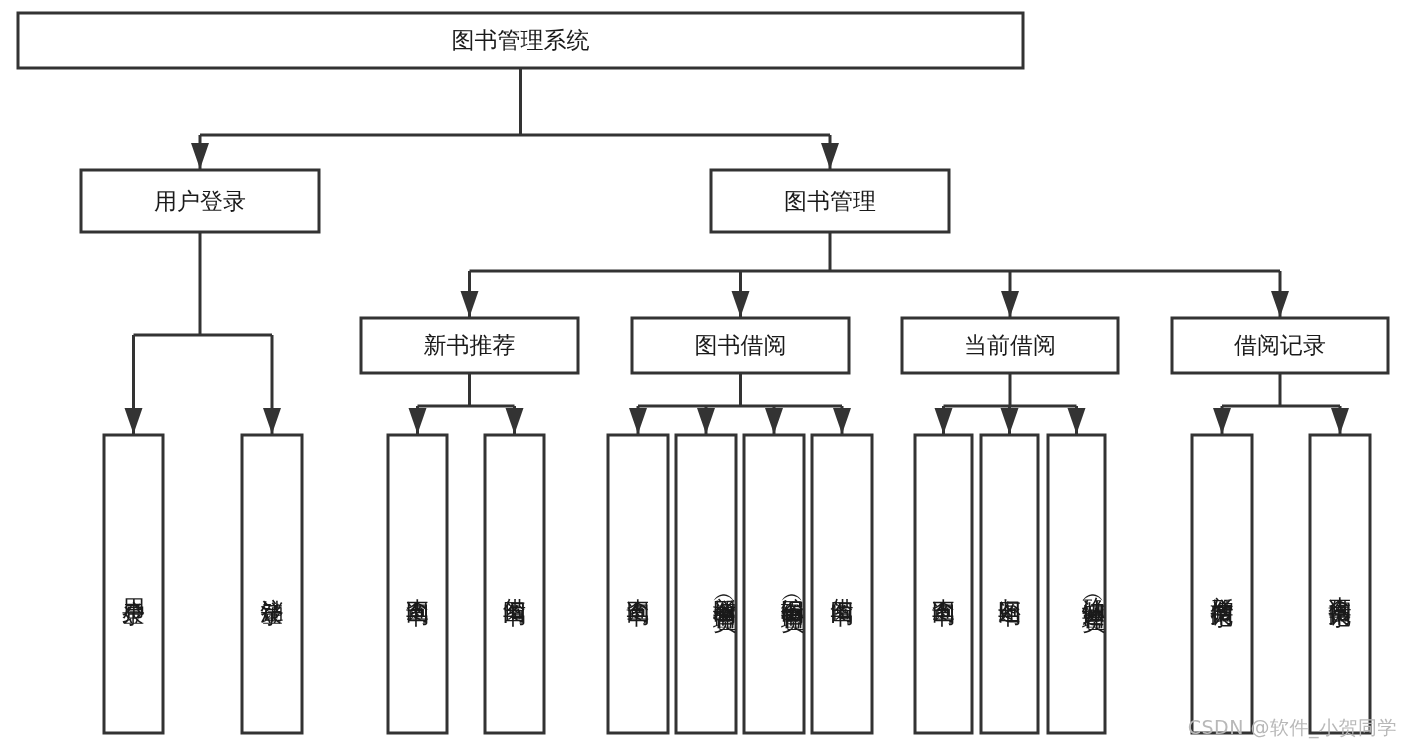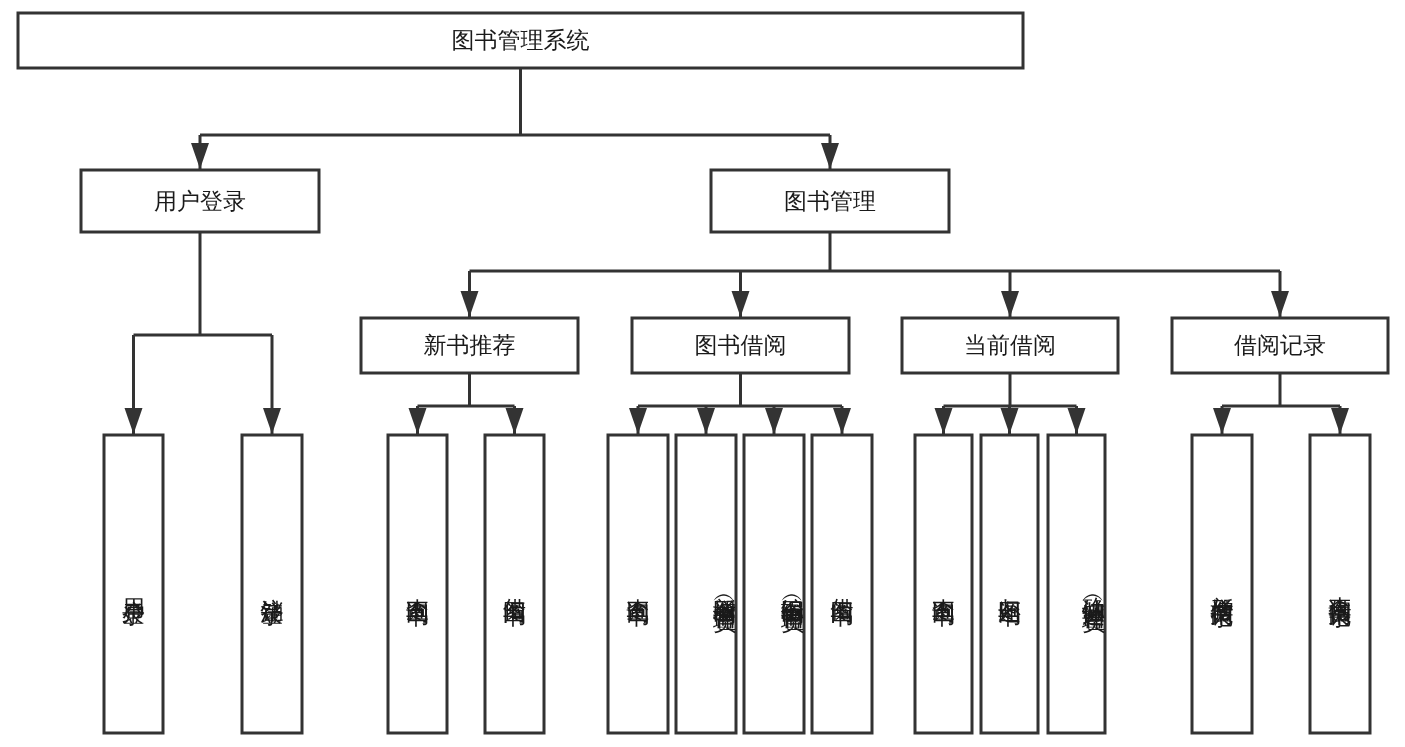--- a/index.html
+++ b/index.html
@@ -176,14 +176,15 @@
       <div class="leaf-label" style="left: 676px; top: 443px; width: 60px; height: 290px;">新增图书（管理员）</div>
       <div class="leaf-label" style="left: 744px; top: 443px; width: 60px; height: 290px;">编辑图书（管理员）</div>
       <div class="leaf-label centered" style="left: 812px; top: 435px; width: 60px; height: 298px;">借阅图书</div>
       <div class="leaf-label centered" style="left: 915px; top: 435px; width: 57px; height: 298px;">查询图书</div>
       <div class="leaf-label centered" style="left: 981px; top: 435px; width: 57px; height: 298px;">归还图书</div>
       <div class="leaf-label" style="left: 1048px; top: 443px; width: 57px; height: 290px;">确认归还（管理员）</div>
       <div class="leaf-label centered" style="left: 1192px; top: 435px; width: 60px; height: 298px;">新增借阅记录</div>
       <div class="leaf-label centered" style="left: 1310px; top: 435px; width: 60px; height: 298px;">查询借阅记录</div>
     </div>
 
+  <div class="watermark">CSDN @软件_小贺同学</div>
 
 </div>
 
 </body></html>

